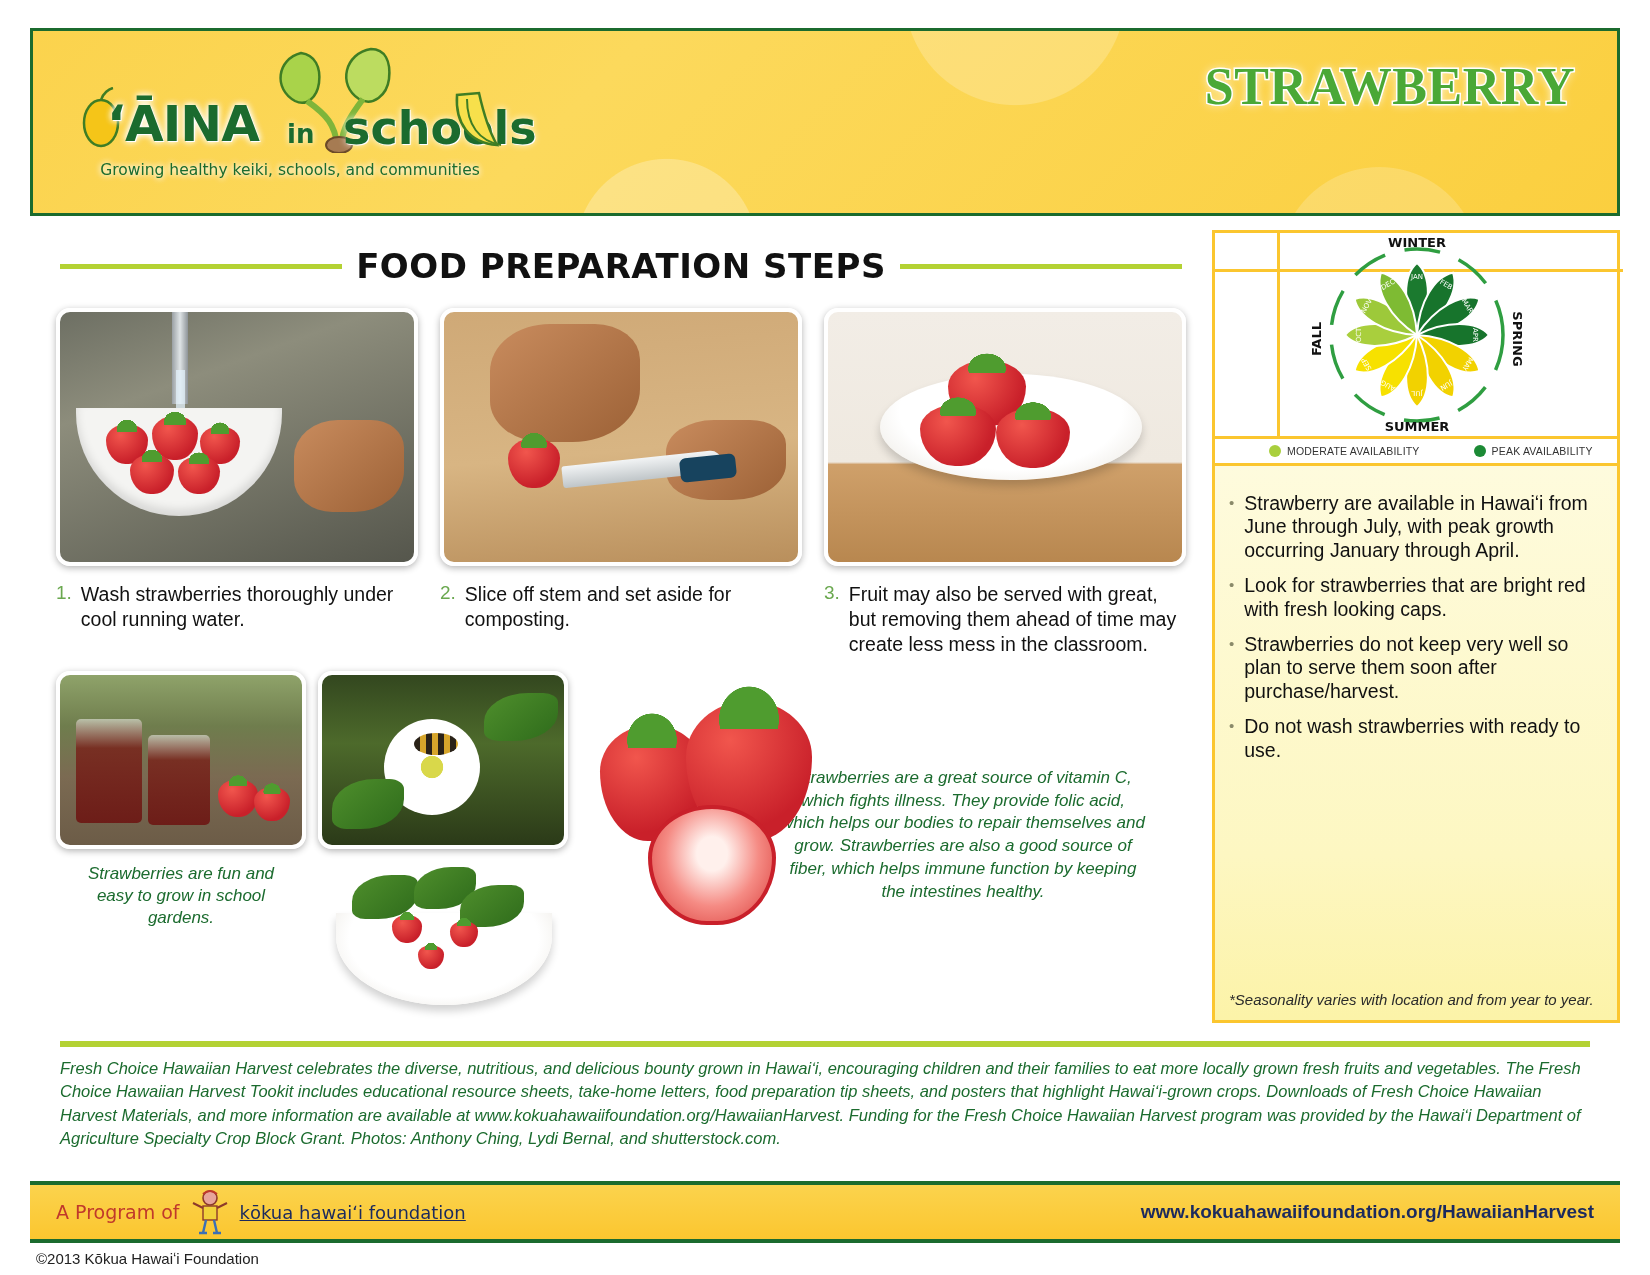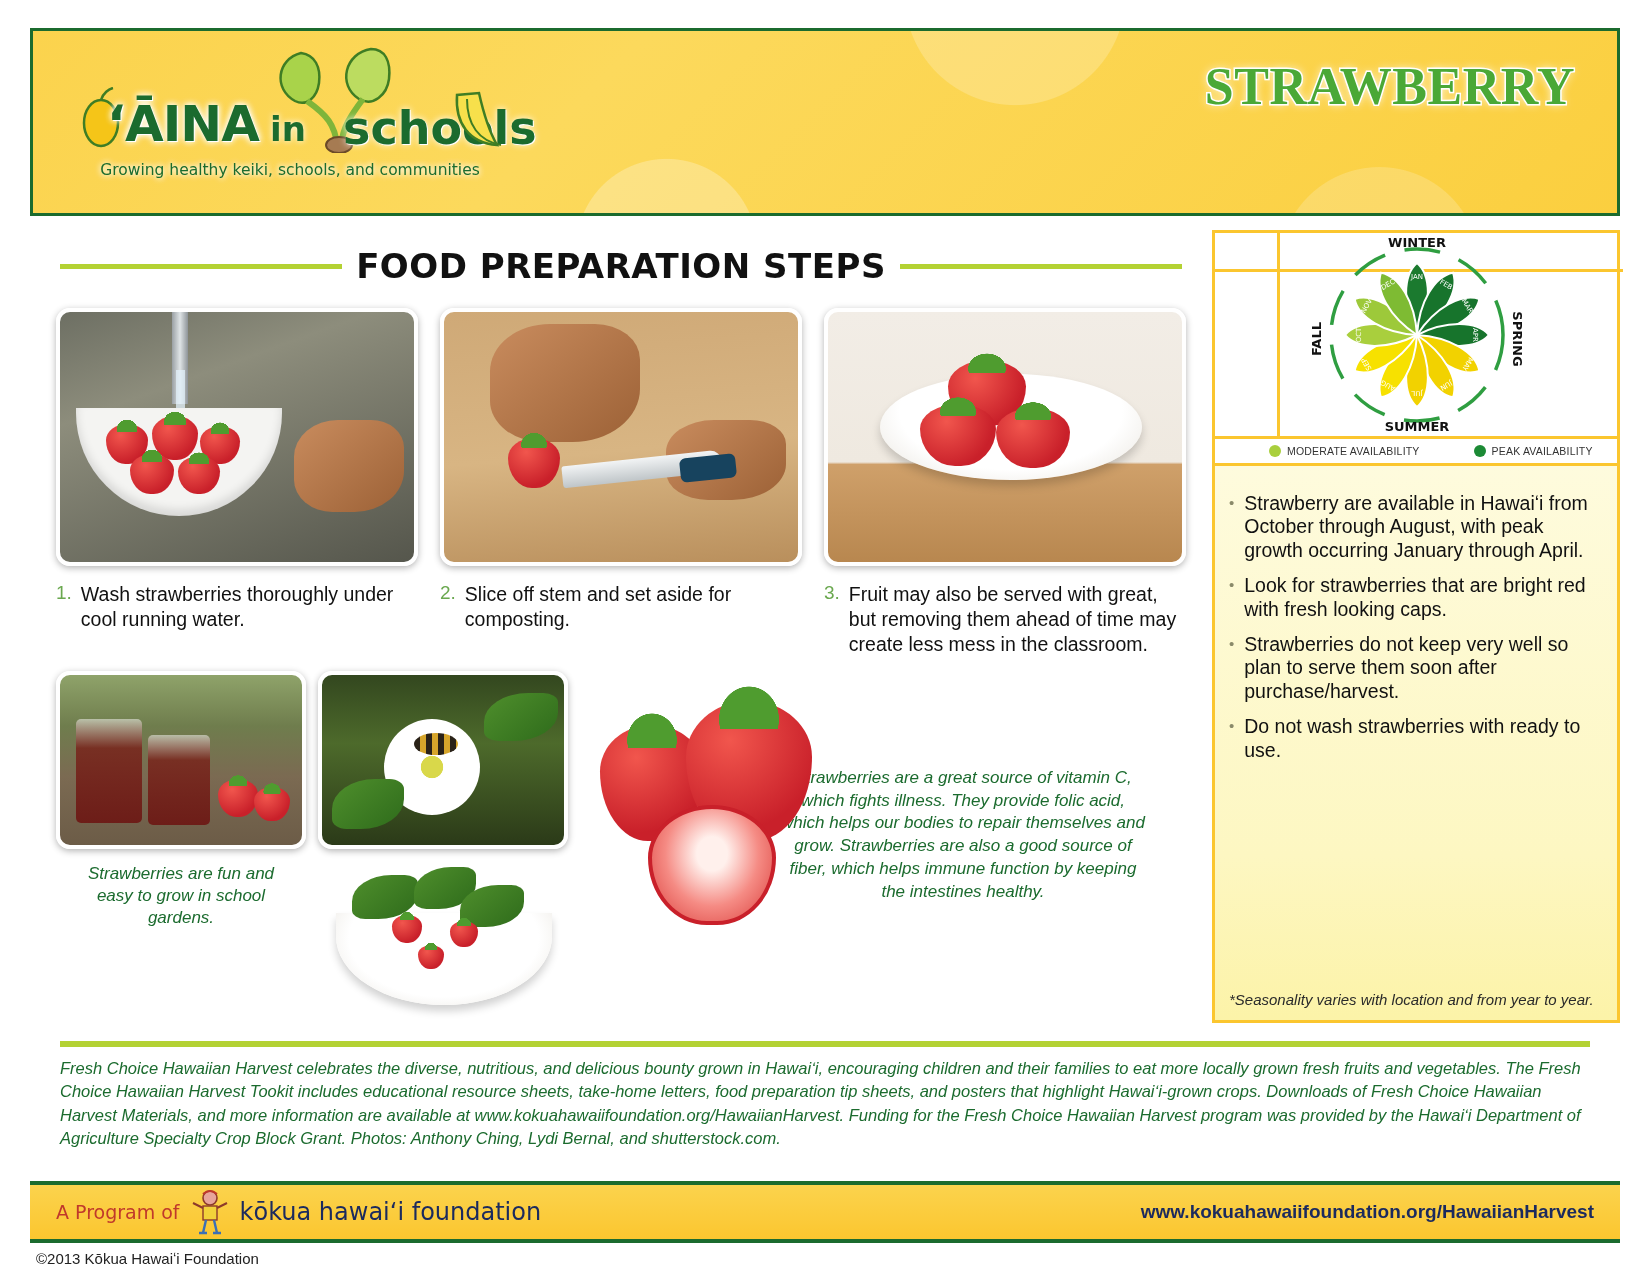--- a/index.html
+++ b/index.html
@@ -41,22 +41,22 @@
     font-family: "DejaVu Sans", sans-serif;
     font-weight: bold;
     font-size: 50px;
     color: #1b6b2e;
     letter-spacing: -1px;
     text-shadow: 0 0 7px #fff, 0 0 7px #fff, 1px 1px 0 #fff;
     position: absolute; left: 32px; bottom: 6px;
   }
   .logo-in {
     font-family: "DejaVu Sans", sans-serif;
-    font-size: 34px; color: #1b6b2e; font-weight: bold;
-    position: absolute; left: 195px; bottom: 10px;
+    font-size: 26px; color: #1b6b2e; font-weight: bold;
+    position: absolute; left: 212px; bottom: 10px;
     text-shadow: 0 0 6px #fff;
   }
   .logo-schools {
     font-family: "DejaVu Sans", sans-serif;
     font-size: 46px; color: #1b6b2e; font-weight: bold;
     position: absolute; left: 268px; bottom: 4px;
     text-shadow: 0 0 7px #fff, 1px 1px 0 #fff;
   }
   .leafpair { position: absolute; left: 196px; top: -4px; }
   .tagline {
@@ -172,21 +172,21 @@
     display:flex; align-items:center; justify-content:space-between;
     padding: 16px 26px;
   }
   .prog-of {
     display:flex; align-items:center; gap:10px;
   }
   .prog-label {
     font-family:"DejaVu Sans", sans-serif; font-size: 19px; color:#c0392b;
   }
   .kokua {
-    font-family:"DejaVu Sans", sans-serif; font-size: 24px; color:#1b2a5e;
+    font-family:"DejaVu Sans", sans-serif; font-size: 18px; color:#1b2a5e;text-decoration:underline;
   }
   .url { font-size: 19px; font-weight: bold; color:#1b2a5e; }
   .copyright {
     position:absolute; left: 36px; bottom: 8px; font-size: 15px; color:#222;
   }
   
   .ph-wash { background: linear-gradient(160deg,#6d6f63 0%,#8d8d7c 30%,#55564c 100%); }
   .ph-slice { background: linear-gradient(175deg,#cfa977 0%,#d8b583 55%,#b98f5c 100%); }
   .ph-plate { background: linear-gradient(180deg,#f2ede6 0%,#efe9e0 60%,#cfa06a 61%,#b8874f 100%); }
   .ph-jam { background: linear-gradient(180deg,#8fa36a 0%,#6f7d4d 30%,#7b6a52 60%,#6c5c47 100%); }
@@ -432,21 +432,21 @@
         <span class="grp">
           <span class="dot" style="background:#1c8a35"></span>
           <span>PEAK AVAILABILITY</span>
         </span>
       </div>
 
       <div class="facts">
         <ul>
           <li>
               <span class="b">•</span>
-              <span>Strawberry are available in Hawaiʻi from October through August, with peak growth occurring January through April.</span>
+              <span>Strawberry are available in Hawaiʻi from June through July, with peak growth occurring January through April.</span>
             </li>
           <li>
               <span class="b">•</span>
               <span>Look for strawberries that are bright red with fresh looking caps.</span>
             </li>
           <li>
               <span class="b">•</span>
               <span>Strawberries do not keep very well so plan to serve them soon after purchase/harvest.</span>
             </li>
           <li>

